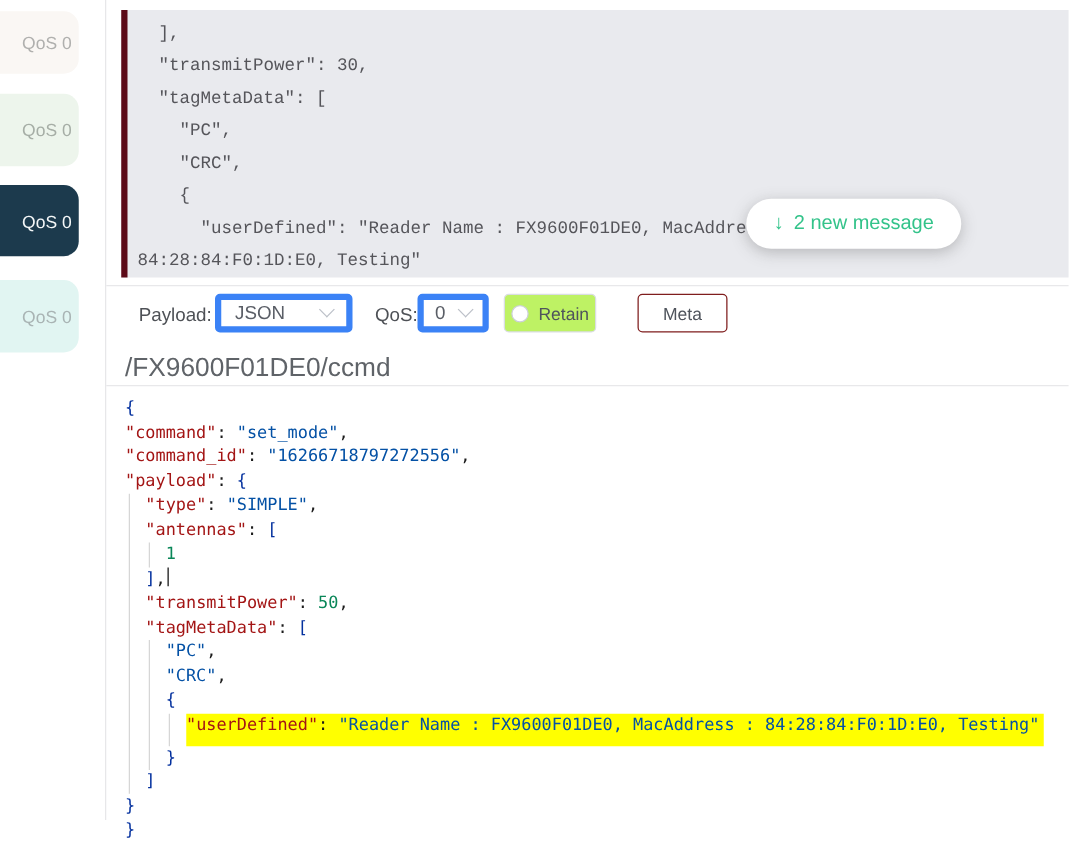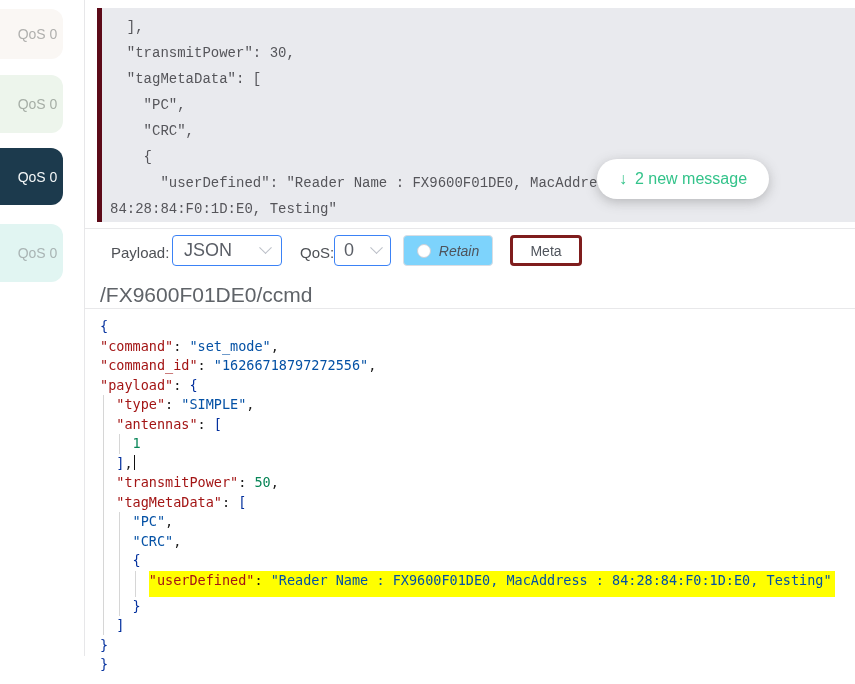--- a/index.html
+++ b/index.html
@@ -38,42 +38,42 @@
   }
   
   .h-divider1{position:absolute;left:85px;top:228px;width:770px;height:1px;background:#e8e8ea;}
   .h-divider2{position:absolute;left:85px;top:308px;width:770px;height:1px;background:#e8e8ea;}
   
   .tb-label{position:absolute;top:244px;font-size:15px;color:#4e5156;}
   .lbl-payload{left:111px;}
   .lbl-qos{left:300px;text-align:center;}
   .select-box{
     position:absolute;top:235px;height:31px;box-sizing:border-box;
-    border:1px solid #3b82f6;border-radius:4px;background:#fff;cursor:pointer;
+    border:5px solid #3b82f6;border-radius:4px;background:#fff;cursor:pointer;
     display:flex;align-items:center;justify-content:space-between;
-    padding:0 11px;font-size:18px;color:#5a5e66;
+    padding:0 11px;font-size:15px;color:#5a5e66;
   }
   .sel-json{left:172px;width:110px;}
   .sel-qos{left:334px;width:57px;padding:0 9px;}
   .chev{
     width:8px;height:8px;border-right:1.6px solid #bcc0c8;border-bottom:1.6px solid #bcc0c8;
     transform:rotate(45deg) translate(-2px,-2px);flex:0 0 auto;
   }
   .retain-box{
-    position:absolute;left:403px;top:235px;width:90px;height:31px;box-sizing:border-box;
-    border:1px solid #dadde3;border-radius:4px;background:#7dd3fc;cursor:pointer;
+    position:absolute;left:403px;top:235px;width:74px;height:31px;box-sizing:border-box;
+    border:1px solid #dadde3;border-radius:4px;background:#bef264;cursor:pointer;
     display:flex;align-items:center;justify-content:center;gap:8px;
-    font-size:14px;color:#4f545c;font-style:italic;
+    font-size:14px;color:#4f545c;
   }
   .radio{
     width:14px;height:14px;border-radius:50%;border:1px solid #ccd0d8;background:#fff;box-sizing:border-box;
   }
   .meta-btn{
     position:absolute;left:510px;top:235px;width:72px;height:31px;box-sizing:border-box;
-    border:3px solid #7f1d1d;border-radius:4px;background:#fff;cursor:pointer;
+    border:1px solid #7f1d1d;border-radius:4px;background:#fff;cursor:pointer;
     display:flex;align-items:center;justify-content:center;
     font-family:"Liberation Sans",sans-serif;font-size:14px;color:#4f545c;
   }
   
   .topic{position:absolute;left:100px;top:283px;font-size:21px;color:#5f6368;}
   
   .editor{
     position:absolute;left:100px;top:317px;width:752px;height:360px;
     font-family:"DejaVu Sans Mono","Liberation Mono",monospace;
     font-size:13.5px;color:#1b1b1b;cursor:text;

